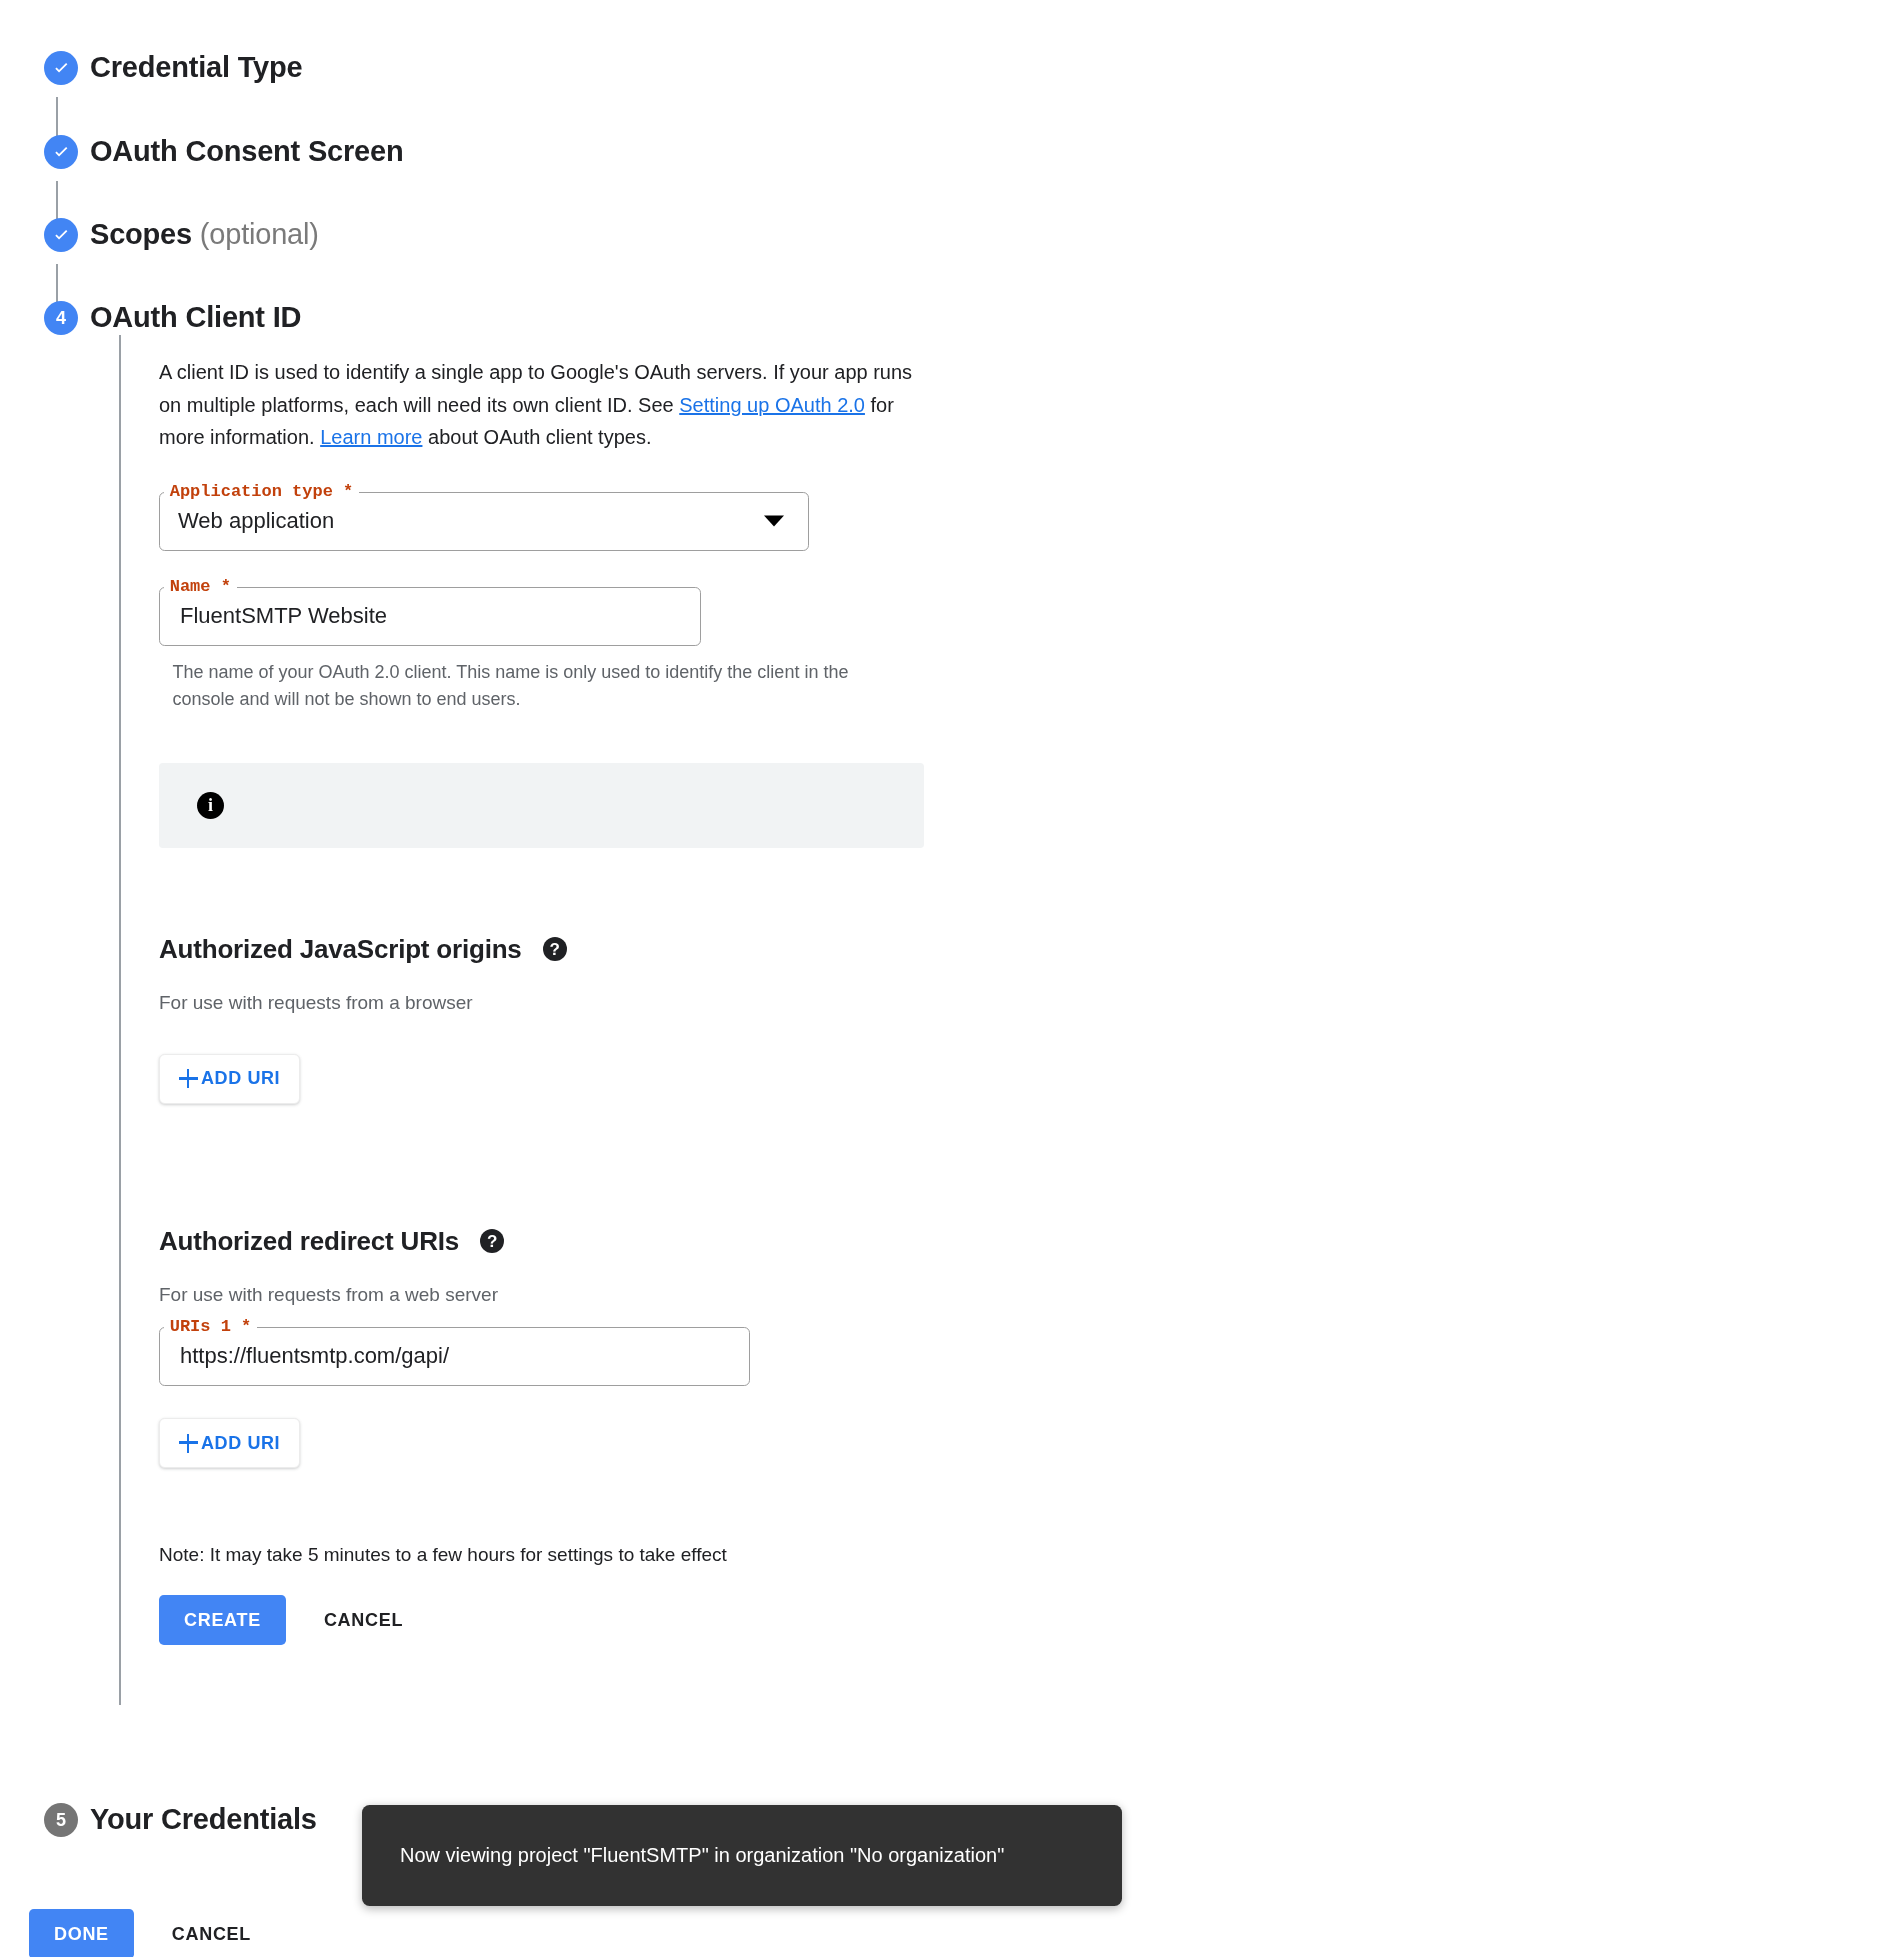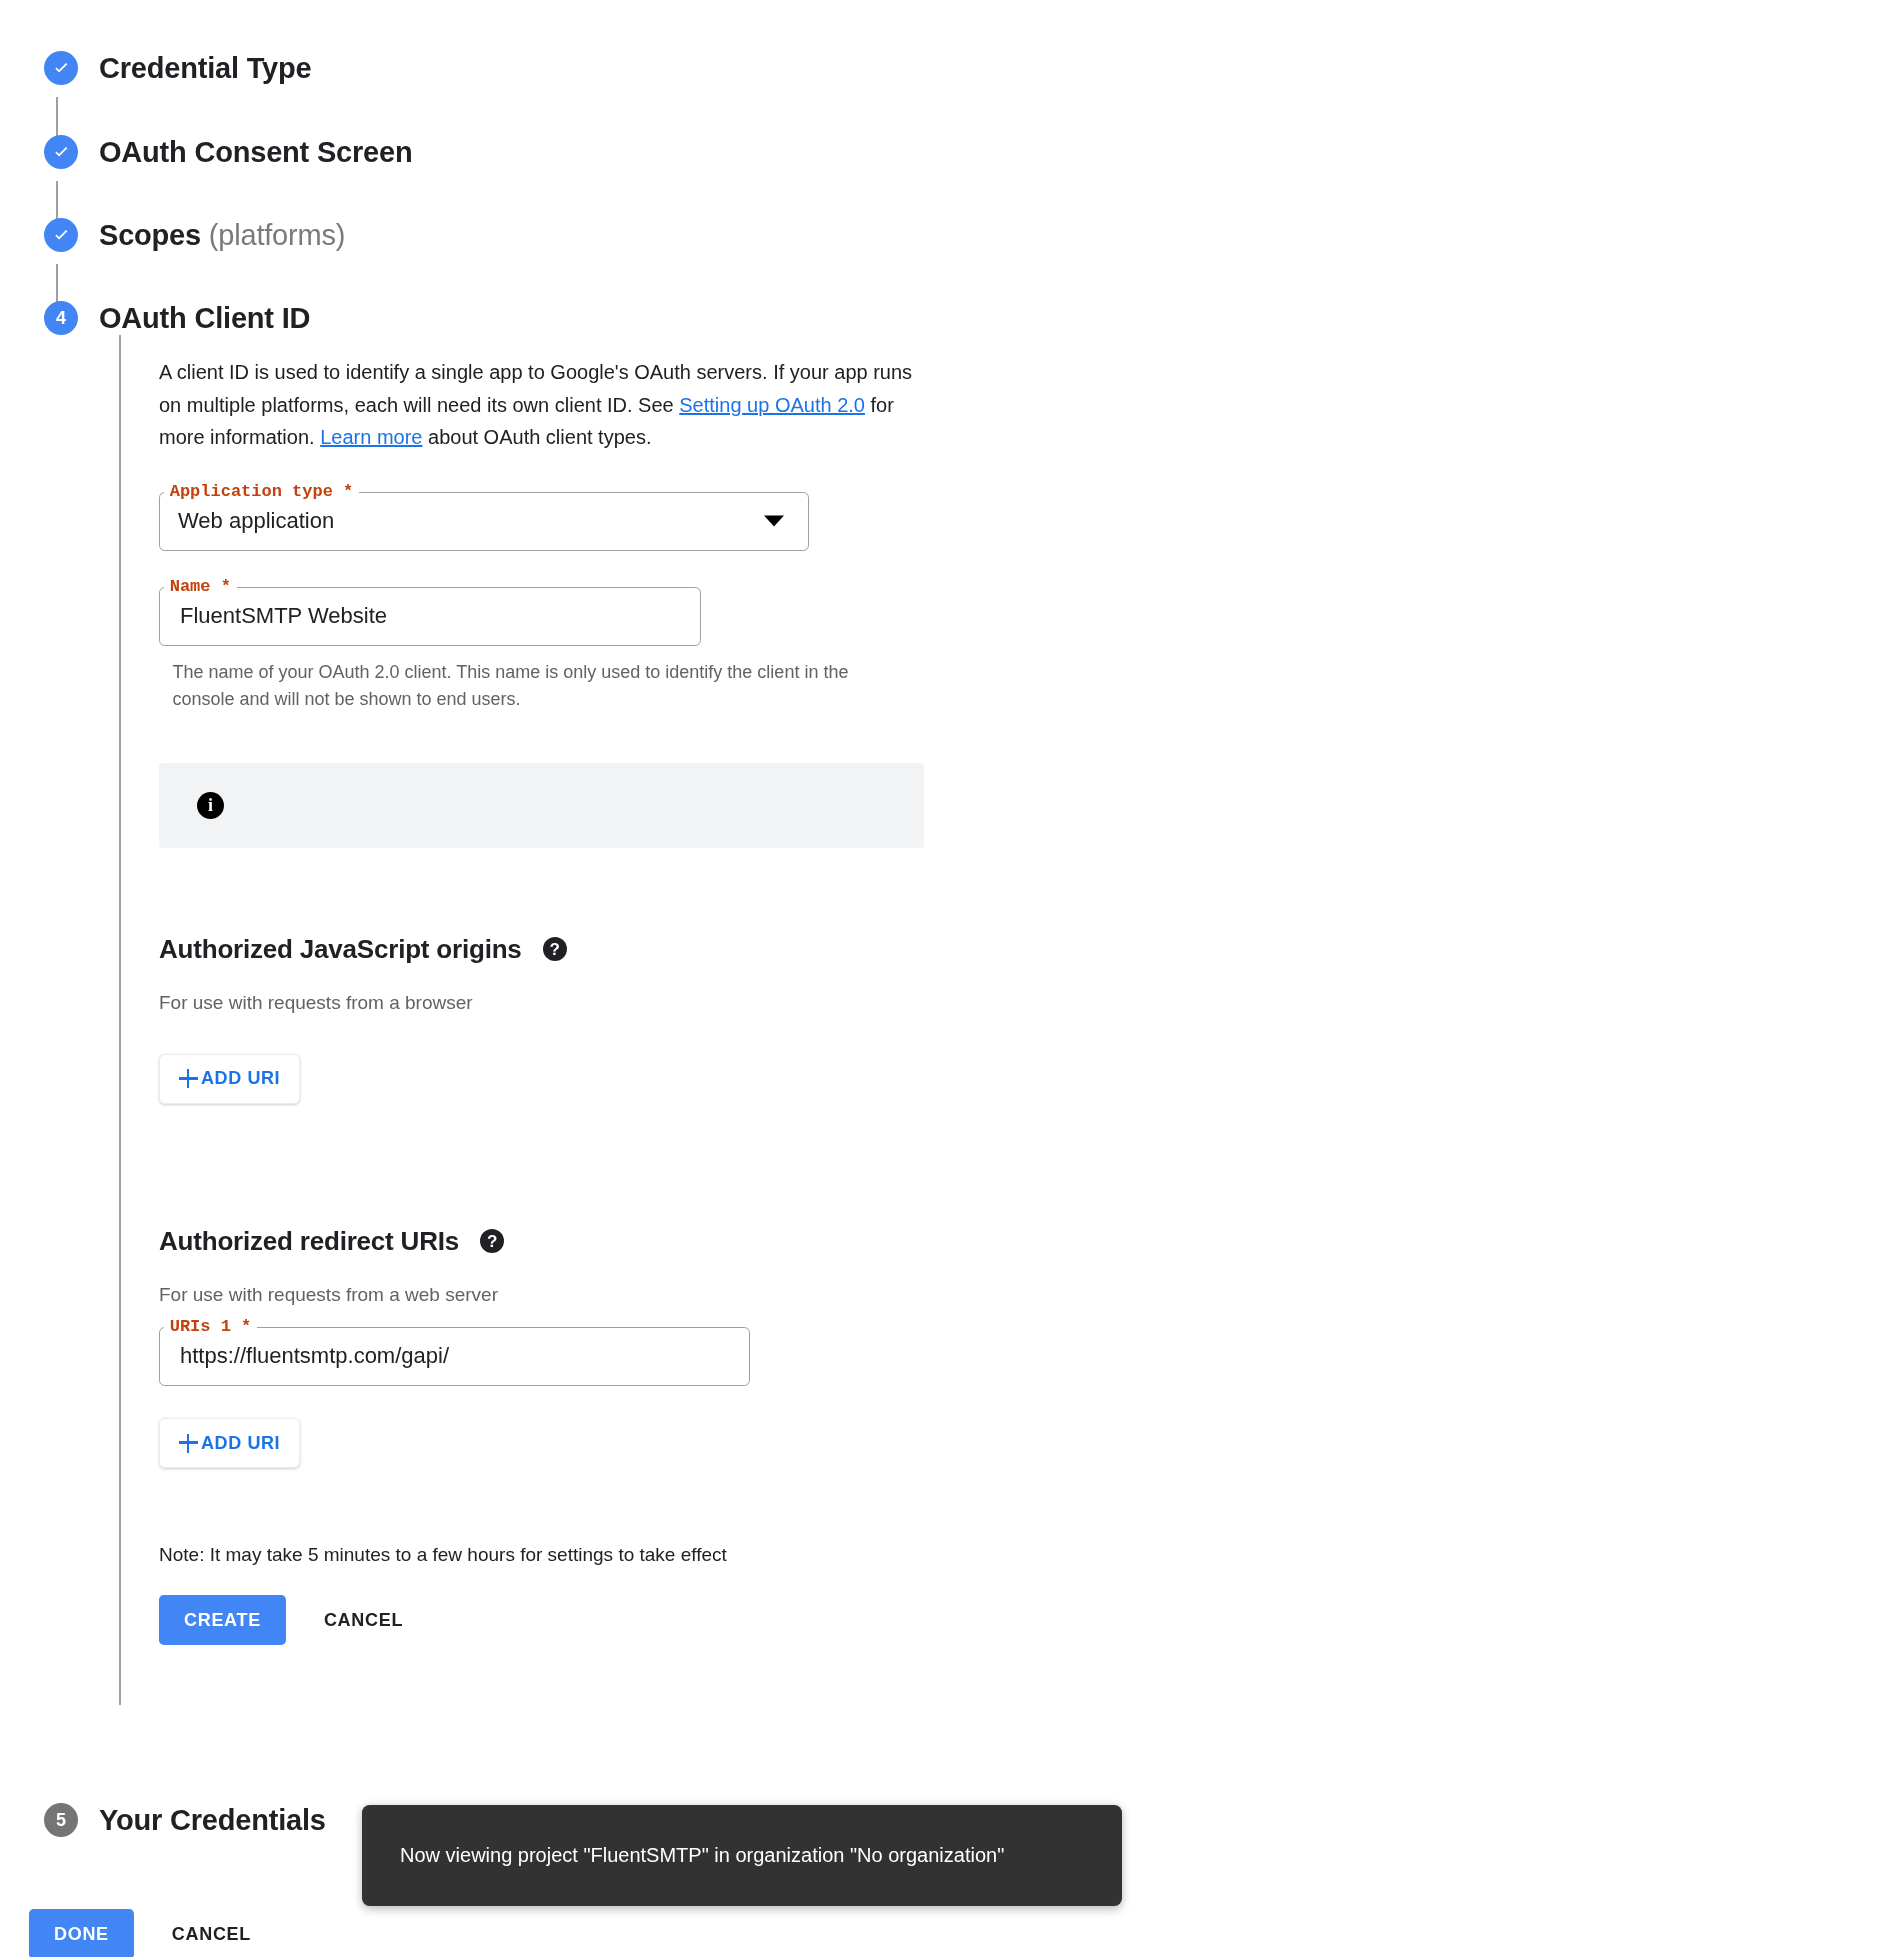--- a/index.html
+++ b/index.html
@@ -7,22 +7,21 @@
     margin: 0; padding: 0;
     background: #ffffff;
     font-family: "Liberation Sans", sans-serif;
     color: #202124;
   }
   body { width: 1901px; height: 1958px; position: relative; overflow: hidden; }
 
   .page { position: relative; width: 1901px; height: 1958px; }
   .step-head {
     display: flex;
-    align-items: center;
-    gap: 21px;
+    gap: 12px;
   }
   .marker {
     width: 34px; height: 34px;
     border-radius: 50%;
     flex: 0 0 34px;
     display: flex; align-items: center; justify-content: center;
     position: relative;
     z-index: 2;
   }
   .marker.done { background: #4285f4; }
@@ -323,21 +322,21 @@
 
   <div style="position:absolute; left:44px; top:218px;">
     <div class="step-head">
       <div class="marker done">
         <svg width="21" height="21" viewBox="0 0 24 24" aria-hidden="true">
           <path d="M9.2 16.6 4.9 12.3l1.5-1.5 2.8 2.8 8-8 1.5 1.5z" fill="#ffffff"></path>
         </svg>
       </div>
       <div class="step-title">
         <span>Scopes</span>
-        <span class="optional">(platforms)</span>
+        <span class="optional">(optional)</span>
       </div>
     </div>
   </div>
   <div class="connector" style="position:absolute; left:0; top:264px; height:57px;"></div>
 
   <div style="position:absolute; left:44px; top:301px; width:1051px;">
     <div class="step-head">
       <div class="marker active">
         <span class="num">4</span>
       </div>

